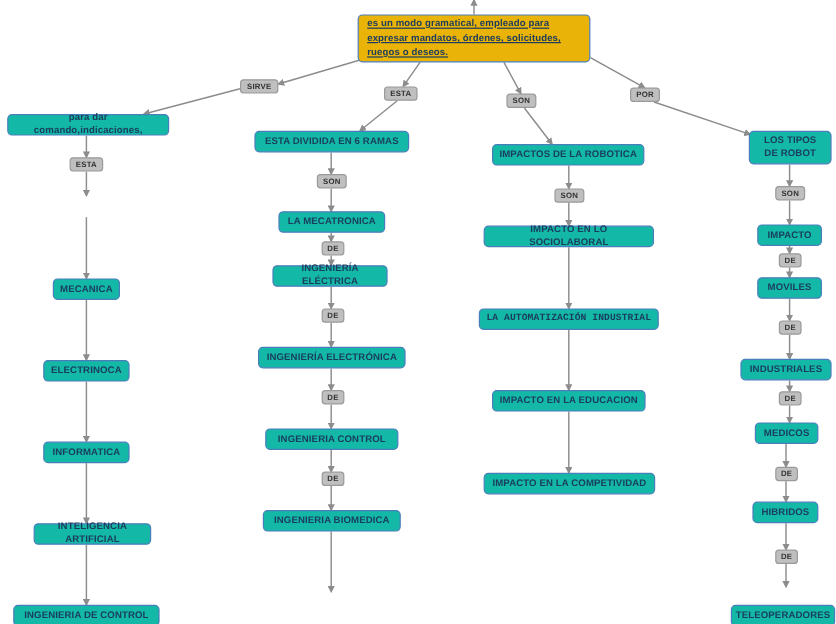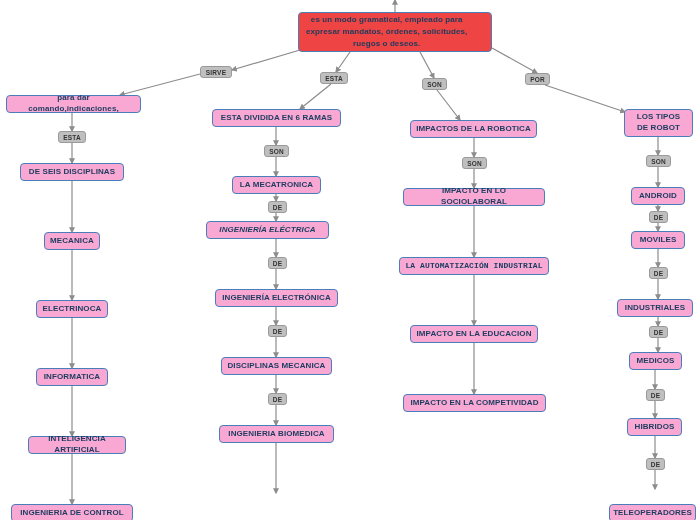--- a/index.html
+++ b/index.html
@@ -22,42 +22,43 @@
     left: 0;
     top: 0;
     width: 697px;
     height: 520px;
   }
   .node {
     position: absolute;
     box-sizing: border-box;
     border: 1px solid #4a7ebb;
     border-radius: 4px;
-    background: #f9a8d4;
+    background: #14b8a6;
     color: #1a3c5e;
     font-size: 8px;
     font-weight: bold;
     line-height: 1.35;
     letter-spacing: 0.1px;
     display: flex;
     align-items: center;
     justify-content: center;
     text-align: center;
     padding: 3px 5px;
     white-space: pre-line;
   }
   .node.root {
-    background: #ef4444;
+    background: #eab308;
     border-color: #4a7ebb;
-    text-align: center;
+    text-align: left;
     justify-content: flex-start;
     font-weight: bold;
     font-size: 8px;
     line-height: 1.5;
     padding: 5px 7px;
+    text-decoration: underline;
   }
   .label {
     position: absolute;
     box-sizing: border-box;
     background: #bfbfbf;
     border: 1px solid #9a9a9a;
     border-radius: 3px;
     color: #333333;
     font-size: 6.5px;
     font-weight: bold;
@@ -124,40 +125,39 @@
         <path d="M 655 370 L 655 389" marker-end="url(#arrow)"></path>
         <path d="M 655 401 L 655 418" marker-end="url(#arrow)"></path>
         <path d="M 655 436 L 655 458" marker-end="url(#arrow)"></path>
         <path d="M 655 470 L 655 489" marker-end="url(#arrow)"></path>
       </g>
   </svg>
 <div class="node root" style="left: 298px; top: 12px; width: 194px; height: 40px;">es un modo gramatical, empleado para
 expresar mandatos, órdenes, solicitudes,
 ruegos o deseos.</div>
     <div class="node" style="left: 6px; top: 95px; width: 135px; height: 18px;">para dar comando,indicaciones,</div>
-    <div class="node" style="left: 20px; top: 163px; width: 104px; height: 18px;">DE SEIS DISCIPLINAS</div>
     <div class="node" style="left: 44px; top: 232px; width: 56px; height: 18px;">MECANICA</div>
     <div class="node" style="left: 36px; top: 300px; width: 72px; height: 18px;">ELECTRINOCA</div>
     <div class="node" style="left: 36px; top: 368px; width: 72px; height: 18px;">INFORMATICA</div>
     <div class="node" style="left: 28px; top: 436px; width: 98px; height: 18px;">INTELIGENCIA ARTIFICIAL</div>
     <div class="node" style="left: 11px; top: 504px; width: 122px; height: 18px;">INGENIERIA DE CONTROL</div>
     <div class="node" style="left: 212px; top: 109px; width: 129px; height: 18px;">ESTA DIVIDIDA EN 6 RAMAS</div>
     <div class="node" style="left: 232px; top: 176px; width: 89px; height: 18px;">LA MECATRONICA</div>
-    <div class="node" style="left: 206px; top: 221px; width: 123px; height: 18px; font-style: italic;">INGENIERÍA ELÉCTRICA</div>
+    <div class="node" style="left: 227px; top: 221px; width: 96px; height: 18px;">INGENIERÍA ELÉCTRICA</div>
     <div class="node" style="left: 215px; top: 289px; width: 123px; height: 18px;">INGENIERÍA ELECTRÓNICA</div>
-    <div class="node" style="left: 221px; top: 357px; width: 111px; height: 18px;">DISCIPLINAS MECANICA</div>
+    <div class="node" style="left: 221px; top: 357px; width: 111px; height: 18px;">INGENIERIA CONTROL</div>
     <div class="node" style="left: 219px; top: 425px; width: 115px; height: 18px;">INGENIERIA BIOMEDICA</div>
     <div class="node" style="left: 410px; top: 120px; width: 127px; height: 18px;">IMPACTOS DE LA ROBOTICA</div>
     <div class="node" style="left: 403px; top: 188px; width: 142px; height: 18px;">IMPACTO EN LO SOCIOLABORAL</div>
     <div class="node" style="left: 399px; top: 257px; width: 150px; height: 18px; font-family: Liberation Mono, monospace;">LA AUTOMATIZACIÓN INDUSTRIAL</div>
     <div class="node" style="left: 410px; top: 325px; width: 128px; height: 18px;">IMPACTO EN LA EDUCACION</div>
     <div class="node" style="left: 403px; top: 394px; width: 143px; height: 18px;">IMPACTO EN LA COMPETIVIDAD</div>
     <div class="node" style="left: 624px; top: 109px; width: 69px; height: 28px;">LOS TIPOS
 DE ROBOT</div>
-    <div class="node" style="left: 631px; top: 187px; width: 54px; height: 18px;">ANDROID</div>
+    <div class="node" style="left: 631px; top: 187px; width: 54px; height: 18px;">IMPACTO</div>
     <div class="node" style="left: 631px; top: 231px; width: 54px; height: 18px;">MOVILES</div>
     <div class="node" style="left: 617px; top: 299px; width: 76px; height: 18px;">INDUSTRIALES</div>
     <div class="node" style="left: 629px; top: 352px; width: 53px; height: 18px;">MEDICOS</div>
     <div class="node" style="left: 627px; top: 418px; width: 55px; height: 18px;">HIBRIDOS</div>
     <div class="node" style="left: 609px; top: 504px; width: 87px; height: 18px;">TELEOPERADORES</div>
     <div class="label" style="left: 200px; top: 66px; width: 32px;">SIRVE</div>
     <div class="label" style="left: 320px; top: 72px; width: 28px;">ESTA</div>
     <div class="label" style="left: 422px; top: 78px; width: 25px;">SON</div>
     <div class="label" style="left: 525px; top: 73px; width: 25px;">POR</div>
     <div class="label" style="left: 58px; top: 131px; width: 28px;">ESTA</div>

